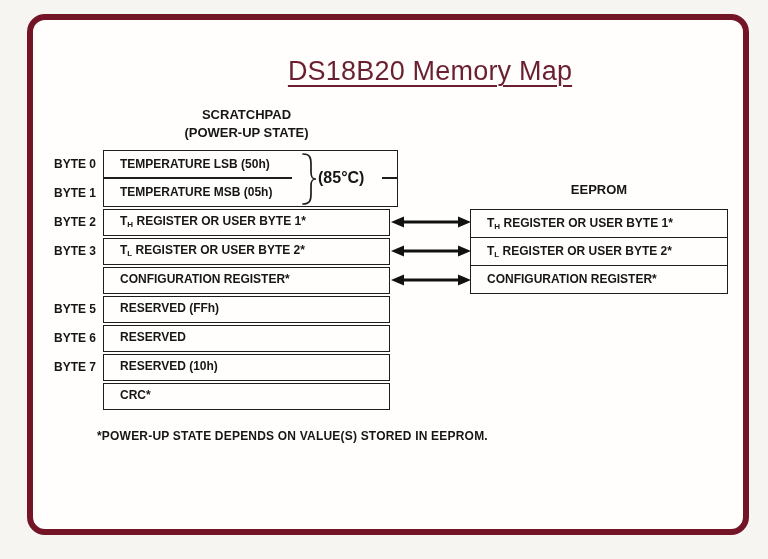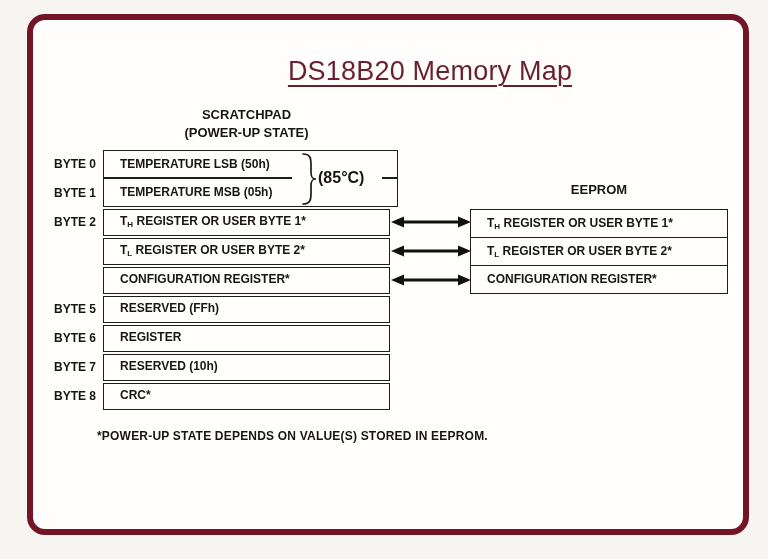--- a/index.html
+++ b/index.html
@@ -170,41 +170,41 @@
   <div class="title">DS18B20 Memory Map</div>
 
   <div class="sp-header">
     <div>SCRATCHPAD</div>
     <div>(POWER-UP STATE)</div>
   </div>
 
   <div class="byte-label" style="top:150px;height:28px;line-height:28px">BYTE 0</div>
   <div class="byte-label" style="top:179px;height:28px;line-height:28px">BYTE 1</div>
   <div class="byte-label" style="top:209px;height:27px;line-height:27px">BYTE 2</div>
+  <div class="byte-label" style="top:238px;height:27px;line-height:27px">BYTE 3</div>
   <div class="byte-label" style="top:296px;height:27px;line-height:27px">BYTE 5</div>
   <div class="byte-label" style="top:325px;height:27px;line-height:27px">BYTE 6</div>
   <div class="byte-label" style="top:354px;height:27px;line-height:27px">BYTE 7</div>
-  <div class="byte-label" style="top:383px;height:27px;line-height:27px">BYTE 8</div>
 
   <div class="temp-box">
     <div class="temp-line" style="top:0">TEMPERATURE LSB (50h)</div>
     <div class="temp-line" style="top:28px">TEMPERATURE MSB (05h)</div>
     <div class="divider-left"></div>
     <div class="divider-right"></div>
     <svg class="brace" width="16" height="54" viewBox="0 0 16 54">
       <path d="M2,2 C9,2 10,6 10,12 L10,20 C10,25 11,27 15,27 C11,27 10,29 10,34 L10,42 C10,48 9,52 2,52" fill="none" stroke="#1d1d1d" stroke-width="1.7" stroke-linecap="round"></path>
     </svg>
     <div class="temp-annotation">(85°C)</div>
   </div>
 
   <div class="srow" style="top:209px"><span>T</span><sub>H</sub><span> REGISTER OR USER BYTE 1*</span></div>
   <div class="srow" style="top:238px"><span>T</span><sub>L</sub><span> REGISTER OR USER BYTE 2*</span></div>
   <div class="srow" style="top:267px"><span>CONFIGURATION REGISTER*</span></div>
   <div class="srow" style="top:296px"><span>RESERVED (FFh)</span></div>
-  <div class="srow" style="top:325px"><span>REGISTER</span></div>
+  <div class="srow" style="top:325px"><span>RESERVED</span></div>
   <div class="srow" style="top:354px"><span>RESERVED (10h)</span></div>
   <div class="srow" style="top:383px"><span>CRC*</span></div>
 
   <div class="arrow" style="top:215px">
     <svg width="80" height="14" viewBox="0 0 80 14">
       <line x1="11" y1="7" x2="69" y2="7" stroke="#111" stroke-width="3"></line>
       <polygon points="0,7 13,1.5 13,12.5" fill="#111"></polygon>
       <polygon points="80,7 67,1.5 67,12.5" fill="#111"></polygon>
     </svg>
   </div>

